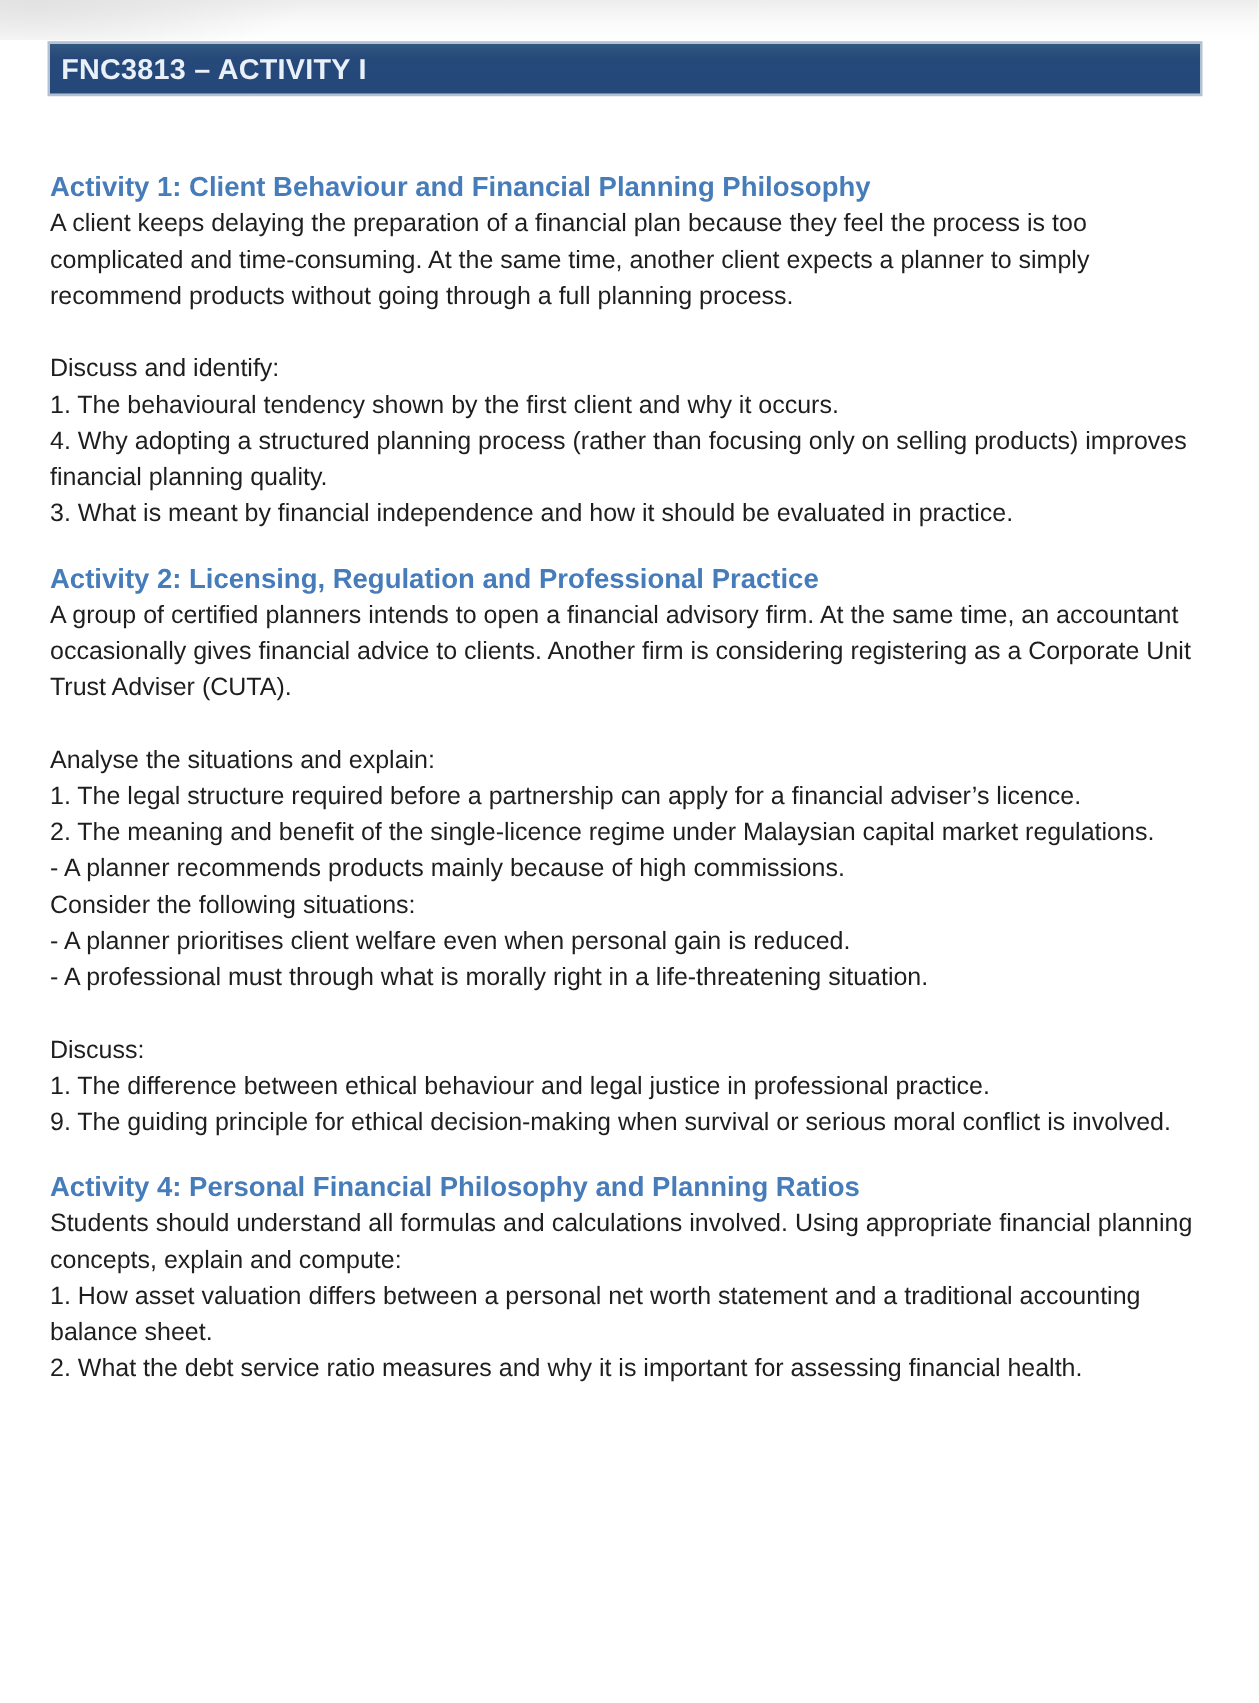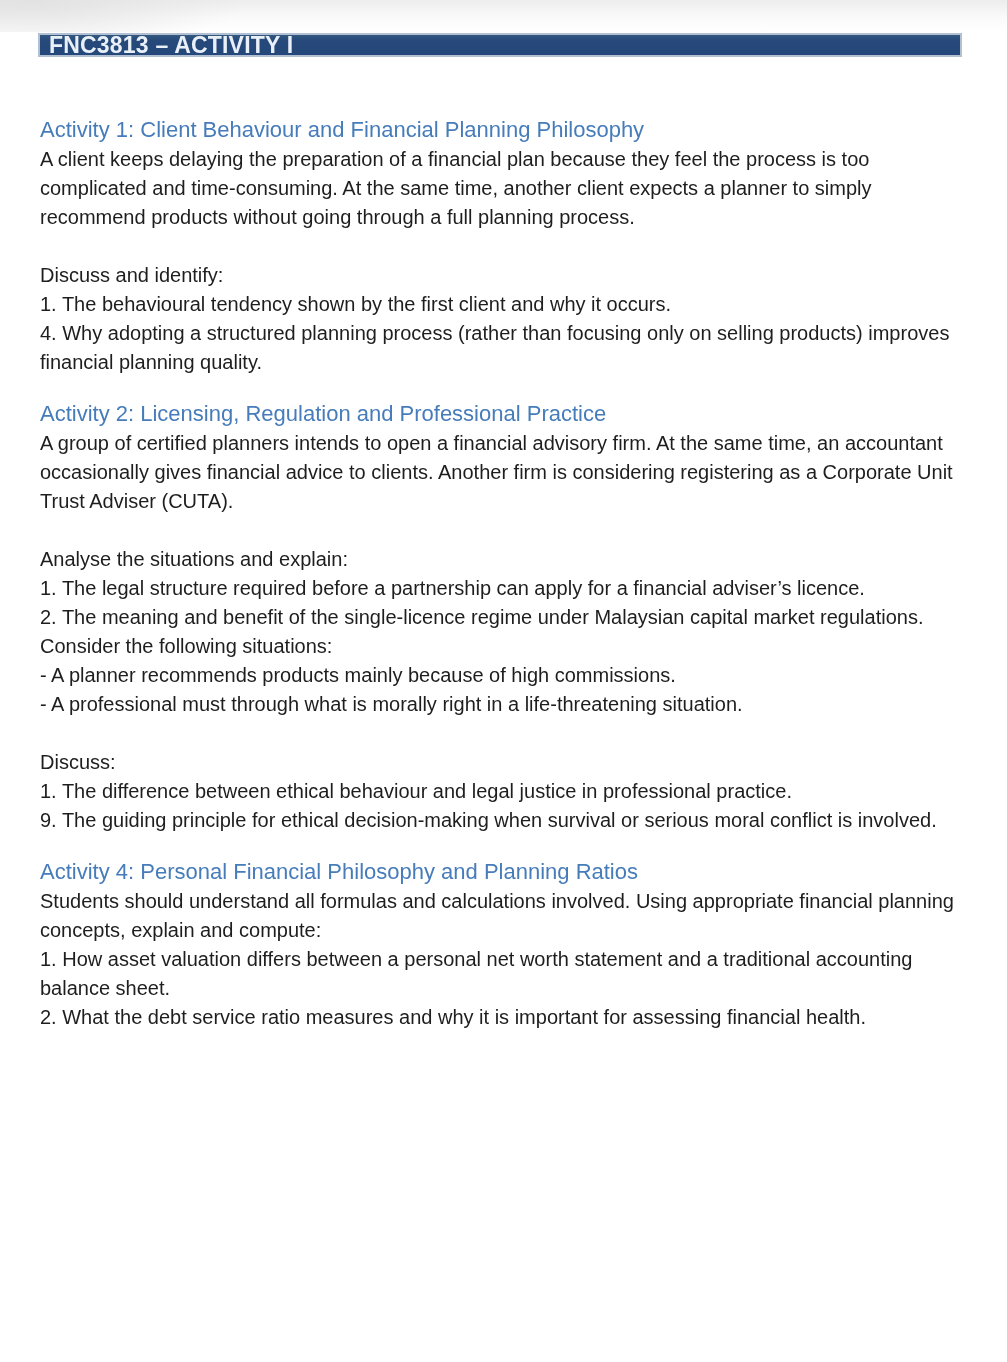--- a/index.html
+++ b/index.html
@@ -17,21 +17,21 @@
     top: 0; left: 0; right: 0;
     height: 32px;
     background:
       radial-gradient(ellipse 300px 70px at 30px 0px, #e2e2e2, rgba(255,255,255,0) 72%),
       linear-gradient(to bottom, #ededed 0%, #fafafa 55%, #ffffff 100%);
     pointer-events: none;
   }
   .title-bar {
     position: relative;
     margin: 33px 45px 0 38px;
-    height: 24px;
+    height: 44px;
     background: linear-gradient(to bottom, #33587f 0%, #26497a 28%, #25487a 100%);
     border: 2px solid #b3bfd2;
     display: flex;
     align-items: center;
     padding-left: 9px;
   }
   .title-bar .title-text {
     color: #e9f0f8;
     font-weight: 700;
     font-size: 23px;
@@ -39,21 +39,21 @@
     white-space: nowrap;
   }
   .content {
     margin: 0 42px 0 40px;
     padding-bottom: 36px;
   }
   h2.activity-heading {
     margin: 22px 0 0 0;
     font-size: 22px;
     line-height: 30px;
-    font-weight: 400;
+    font-weight: 700;
     color: #467cba;
   }
   h2.activity-heading.first {
     margin-top: 58px;
   }
   p.body {
     margin: 0;
     font-size: 20px;
     line-height: 29px;
     color: #1e1e1e;
@@ -73,34 +73,36 @@
 
 <main class="content">
 
   <section>
     <h2 class="activity-heading first">Activity 1: Client Behaviour and Financial Planning Philosophy</h2>
     <p class="body">A client keeps delaying the preparation of a financial plan because they feel the process is too complicated and time-consuming. At the same time, another client expects a planner to simply recommend products without going through a full planning process.</p>
     <div class="spacer"></div>
     <p class="body">Discuss and identify:</p>
     <p class="body">1. The behavioural tendency shown by the first client and why it occurs.</p>
     <p class="body">4. Why adopting a structured planning process (rather than focusing only on selling products) improves financial planning quality.</p>
+    <p class="body">3. What is meant by financial independence and how it should be evaluated in practice.</p>
   </section>
 
   <section>
     <h2 class="activity-heading">Activity 2: Licensing, Regulation and Professional Practice</h2>
     <p class="body">A group of certified planners intends to open a financial advisory firm. At the same time, an accountant occasionally gives financial advice to clients. Another firm is considering registering as a Corporate Unit Trust Adviser (CUTA).</p>
     <div class="spacer"></div>
     <p class="body">Analyse the situations and explain:</p>
     <p class="body">1. The legal structure required before a partnership can apply for a financial adviser’s licence.</p>
     <p class="body">2. The meaning and benefit of the single-licence regime under Malaysian capital market regulations.</p>
   </section>
 
   <section>
+    <p class="body">- A planner recommends products mainly because of high commissions.</p>
     <p class="body">Consider the following situations:</p>
-    <p class="body">- A planner recommends products mainly because of high commissions.</p>
+    <p class="body">- A planner prioritises client welfare even when personal gain is reduced.</p>
     <p class="body">- A professional must through what is morally right in a life-threatening situation.</p>
     <div class="spacer"></div>
     <p class="body">Discuss:</p>
     <p class="body">1. The difference between ethical behaviour and legal justice in professional practice.</p>
     <p class="body">9. The guiding principle for ethical decision-making when survival or serious moral conflict is involved.</p>
   </section>
 
   <section>
     <h2 class="activity-heading">Activity 4: Personal Financial Philosophy and Planning Ratios</h2>
     <p class="body">Students should understand all formulas and calculations involved. Using appropriate financial planning concepts, explain and compute:</p>

